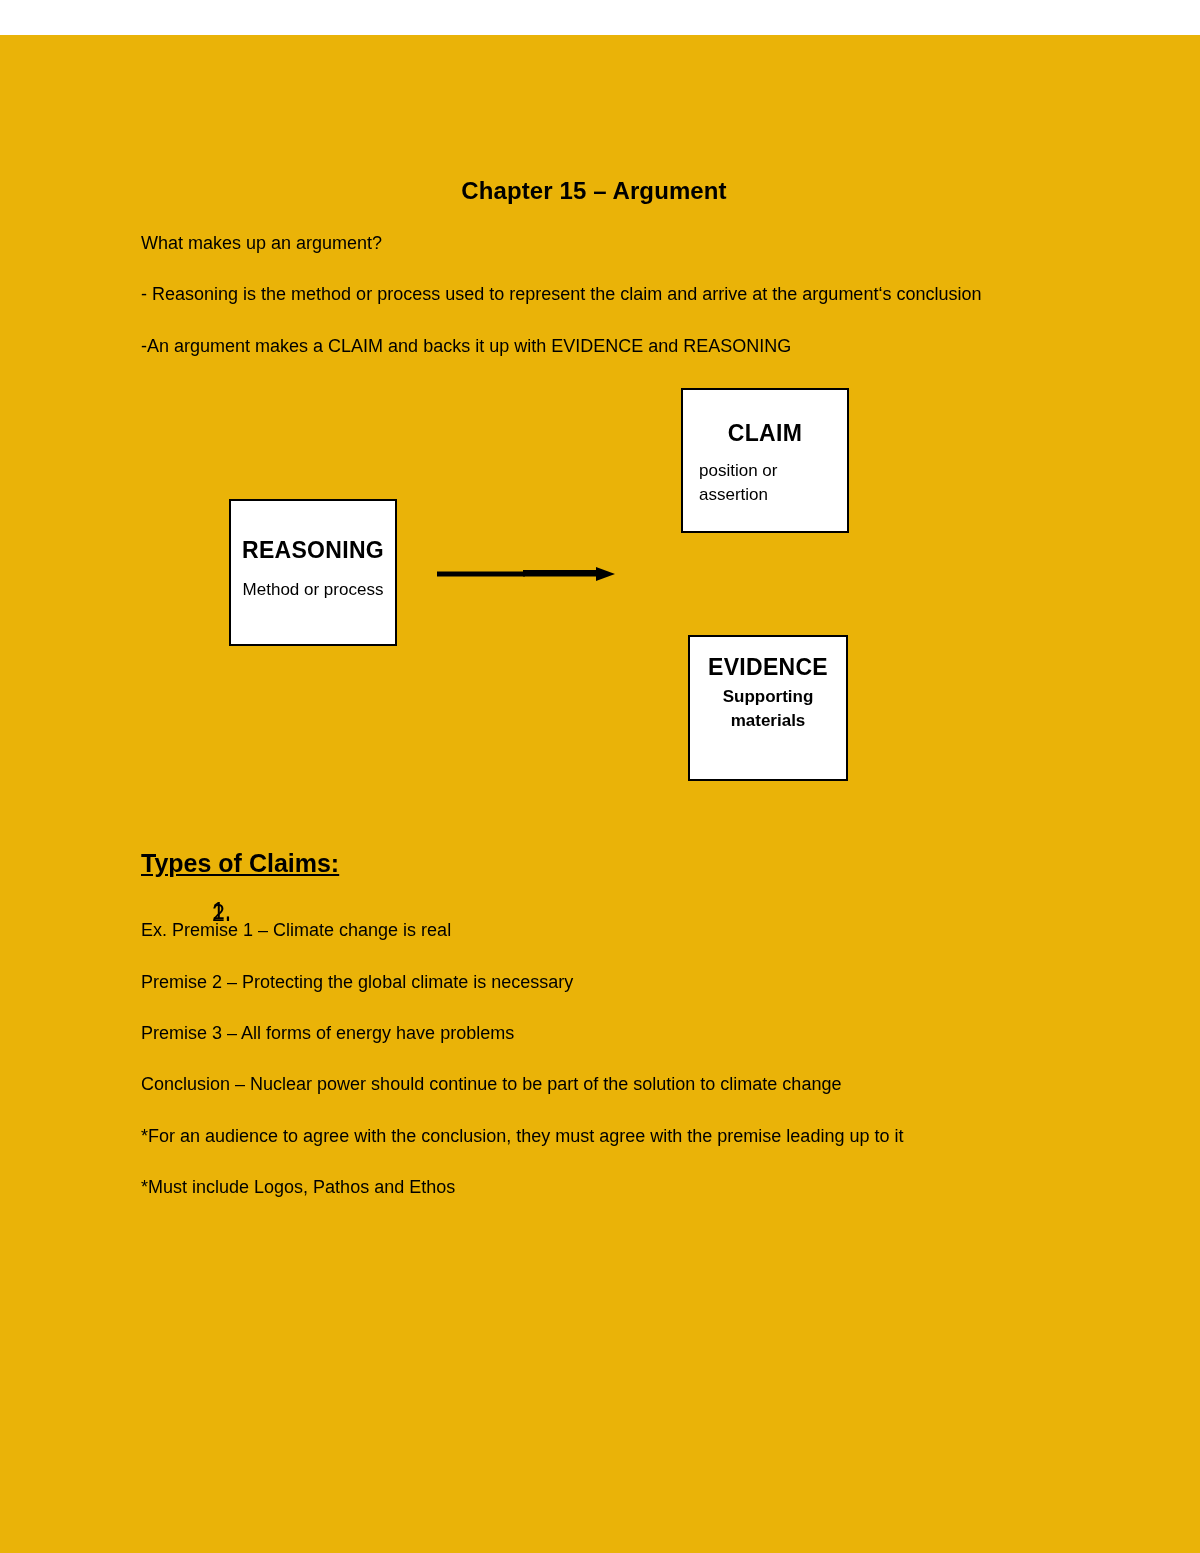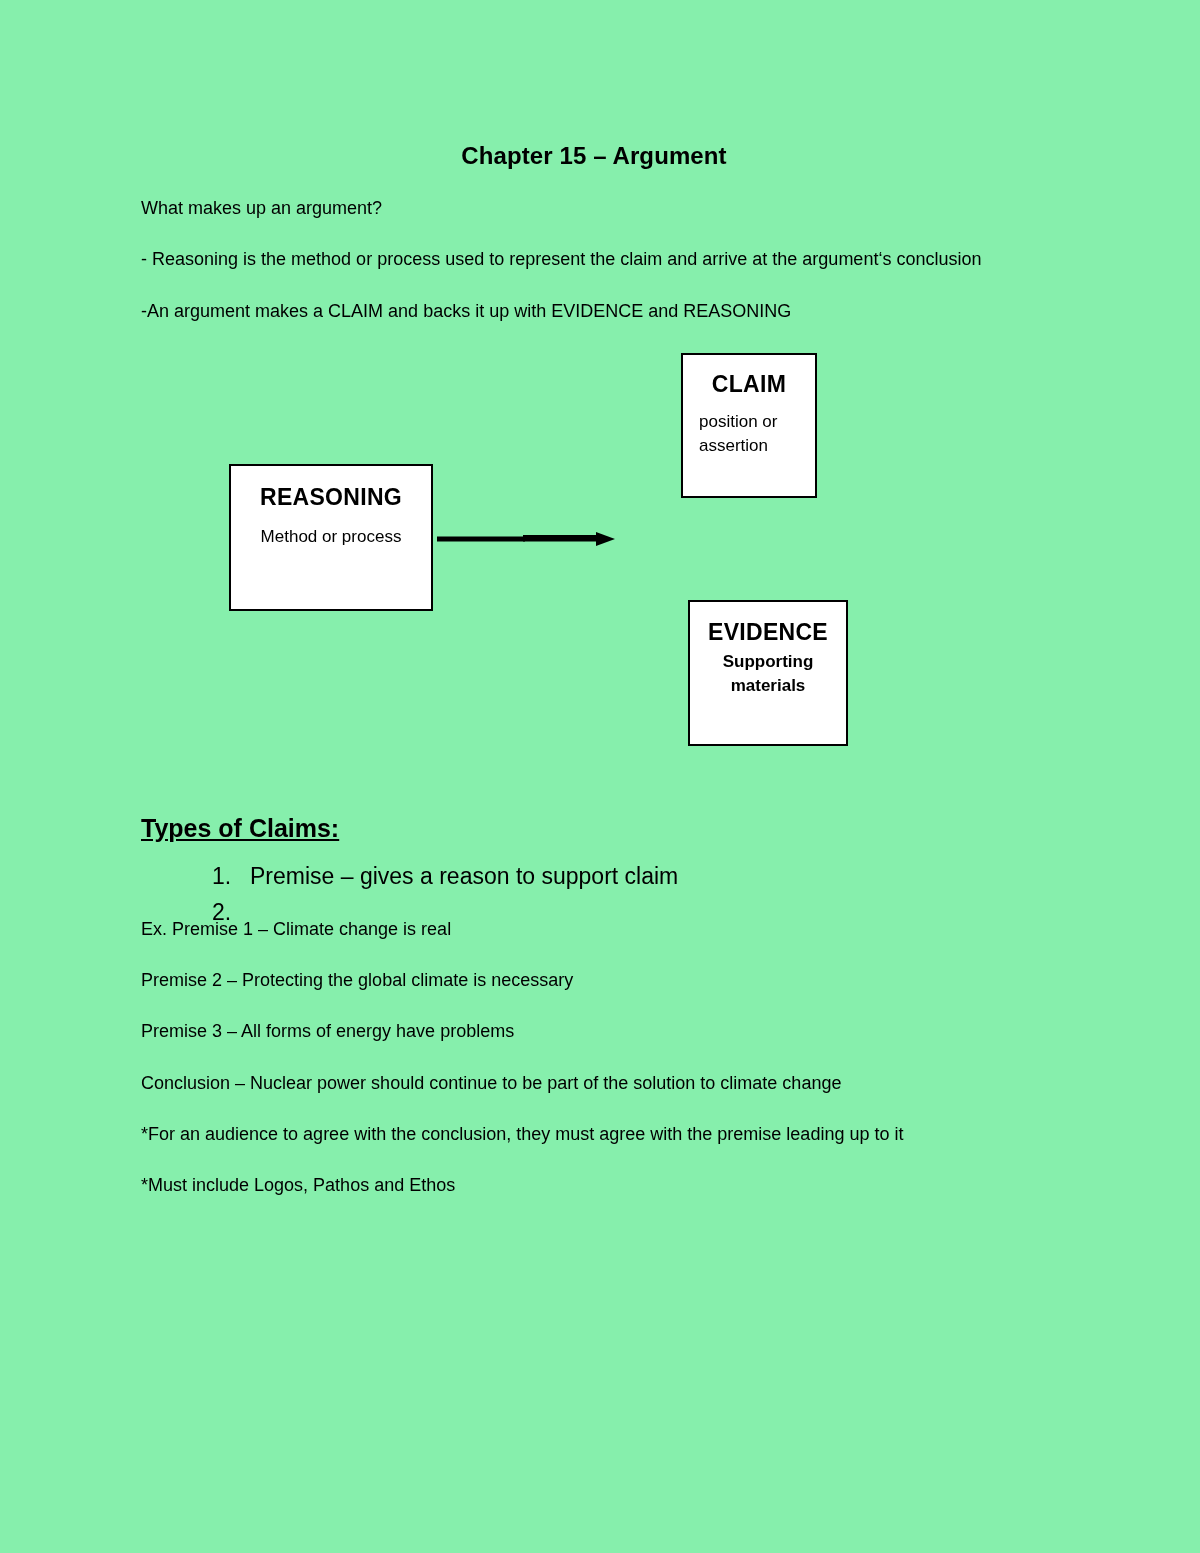--- a/index.html
+++ b/index.html
@@ -12,21 +12,22 @@
     height: 1553px;
     position: relative;
     font-family: "Liberation Sans", sans-serif;
     color: #000000;
     overflow: hidden;
   }
 
   .page {
     position: absolute;
     inset: 0;
-    background: #86efac;
+    background: #eab308;
+    margin-top: 35px;
   }
 
   .content {
     position: absolute;
     left: 141px;
     top: 0;
     width: 906px;
   }
 
   
@@ -71,37 +72,37 @@
   .dbox .dsub {
     font-size: 17px;
     line-height: 1.45;
     font-weight: normal;
   }
 
   
   #claim-box {
     left: 540px;
     top: 14px;
-    width: 136px;
+    width: 168px;
     height: 145px;
-    padding-top: 16px;
+    padding-top: 30px;
   }
   #claim-box .dsub {
     text-align: left;
     padding-left: 16px;
     padding-top: 12px;
   }
 
   
   #reasoning-box {
     left: 88px;
     top: 125px;
-    width: 204px;
+    width: 168px;
     height: 147px;
-    padding-top: 18px;
+    padding-top: 36px;
   }
   #reasoning-box .dsub {
     padding-top: 14px;
     text-align: center;
   }
 
   
   #evidence-box {
     left: 547px;
     top: 261px;
@@ -195,21 +196,20 @@
         <rect x="86" y="7" width="76" height="6.5" fill="#000000"></rect>
         <polygon points="159,4 178,11 159,18" fill="#000000"></polygon>
       </svg>
     </div>
 
     <h2 class="section-heading">Types of Claims:</h2>
 
     <ol class="claim-list">
       <li>
         <span class="num">1.</span>
-        <span>Premise – gives a reason to support claim</span>
       </li>
       <li>
         <span class="num">2.</span>
       </li>
     </ol>
 
     <p class="para after-list">Ex. Premise 1 – Climate change is real</p>
     <p class="para">Premise 2 – Protecting the global climate is necessary</p>
     <p class="para">Premise 3 – All forms of energy have problems</p>
     <p class="para">Conclusion – Nuclear power should continue to be part of the solution to climate change</p>

